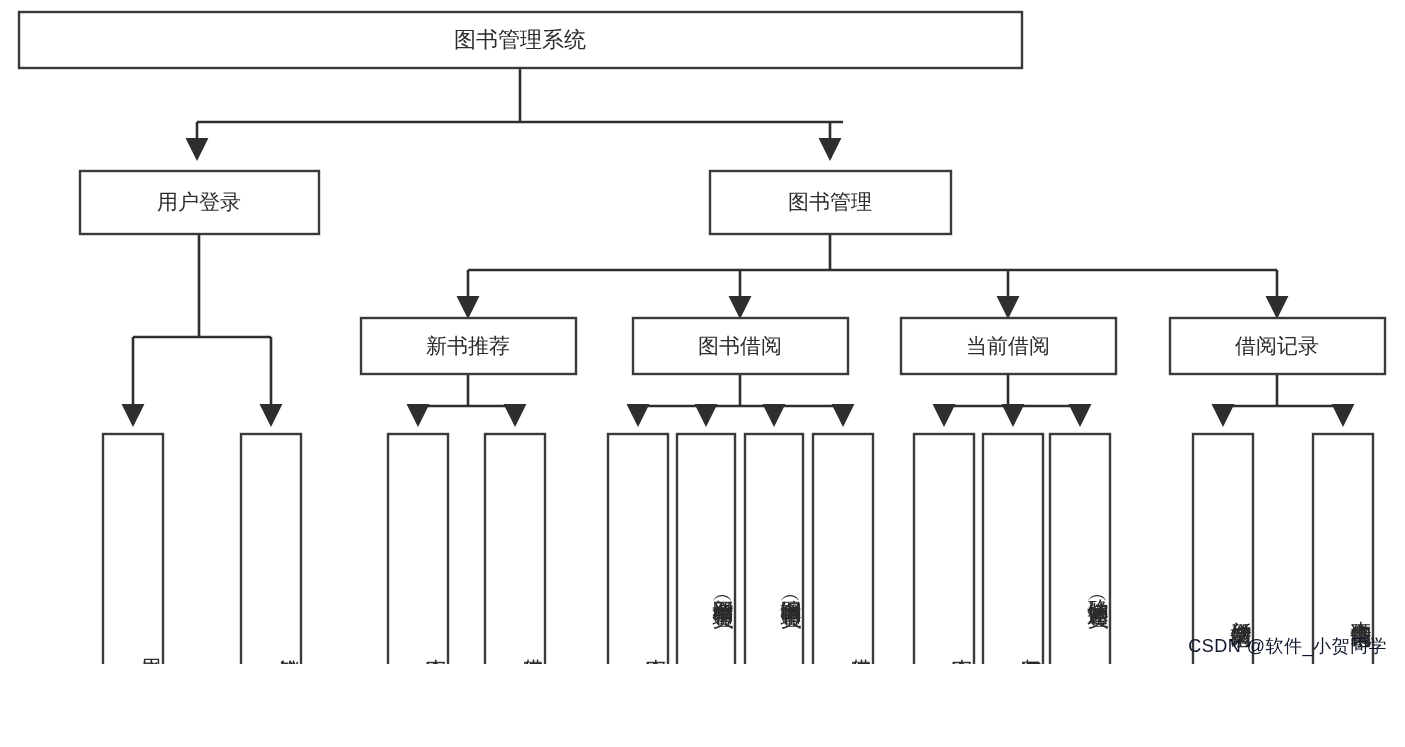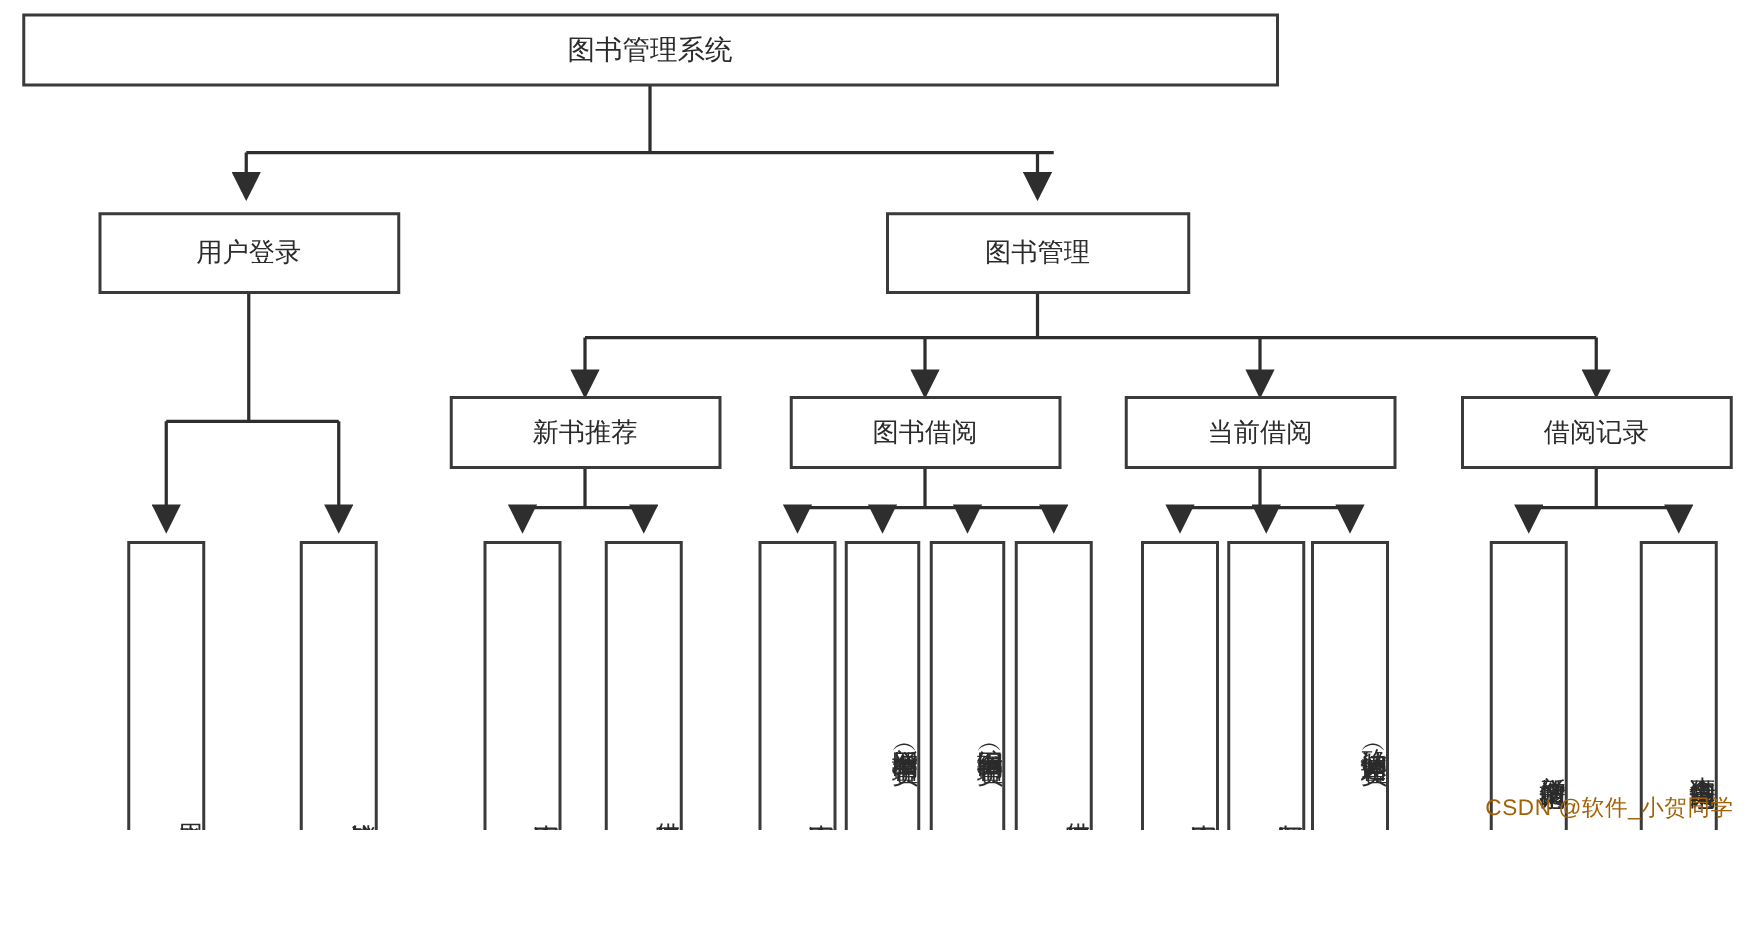--- a/index.html
+++ b/index.html
@@ -65,21 +65,21 @@
     justify-content: center;
     white-space: nowrap;
     pointer-events: none;
   }
   .watermark {
     position: absolute;
     right: 18px;
     bottom: 6px;
     font-family: "Liberation Sans", "DejaVu Sans", sans-serif;
     font-size: 18px;
-    color: #a16207;
+    color: #0f172a;
     letter-spacing: 0.5px;
     white-space: nowrap;
   }
 </style>
 </head>
 <body>
 
 <div id="diagram-root">
 
   <svg class="flow" viewBox="0 0 1405 747">

